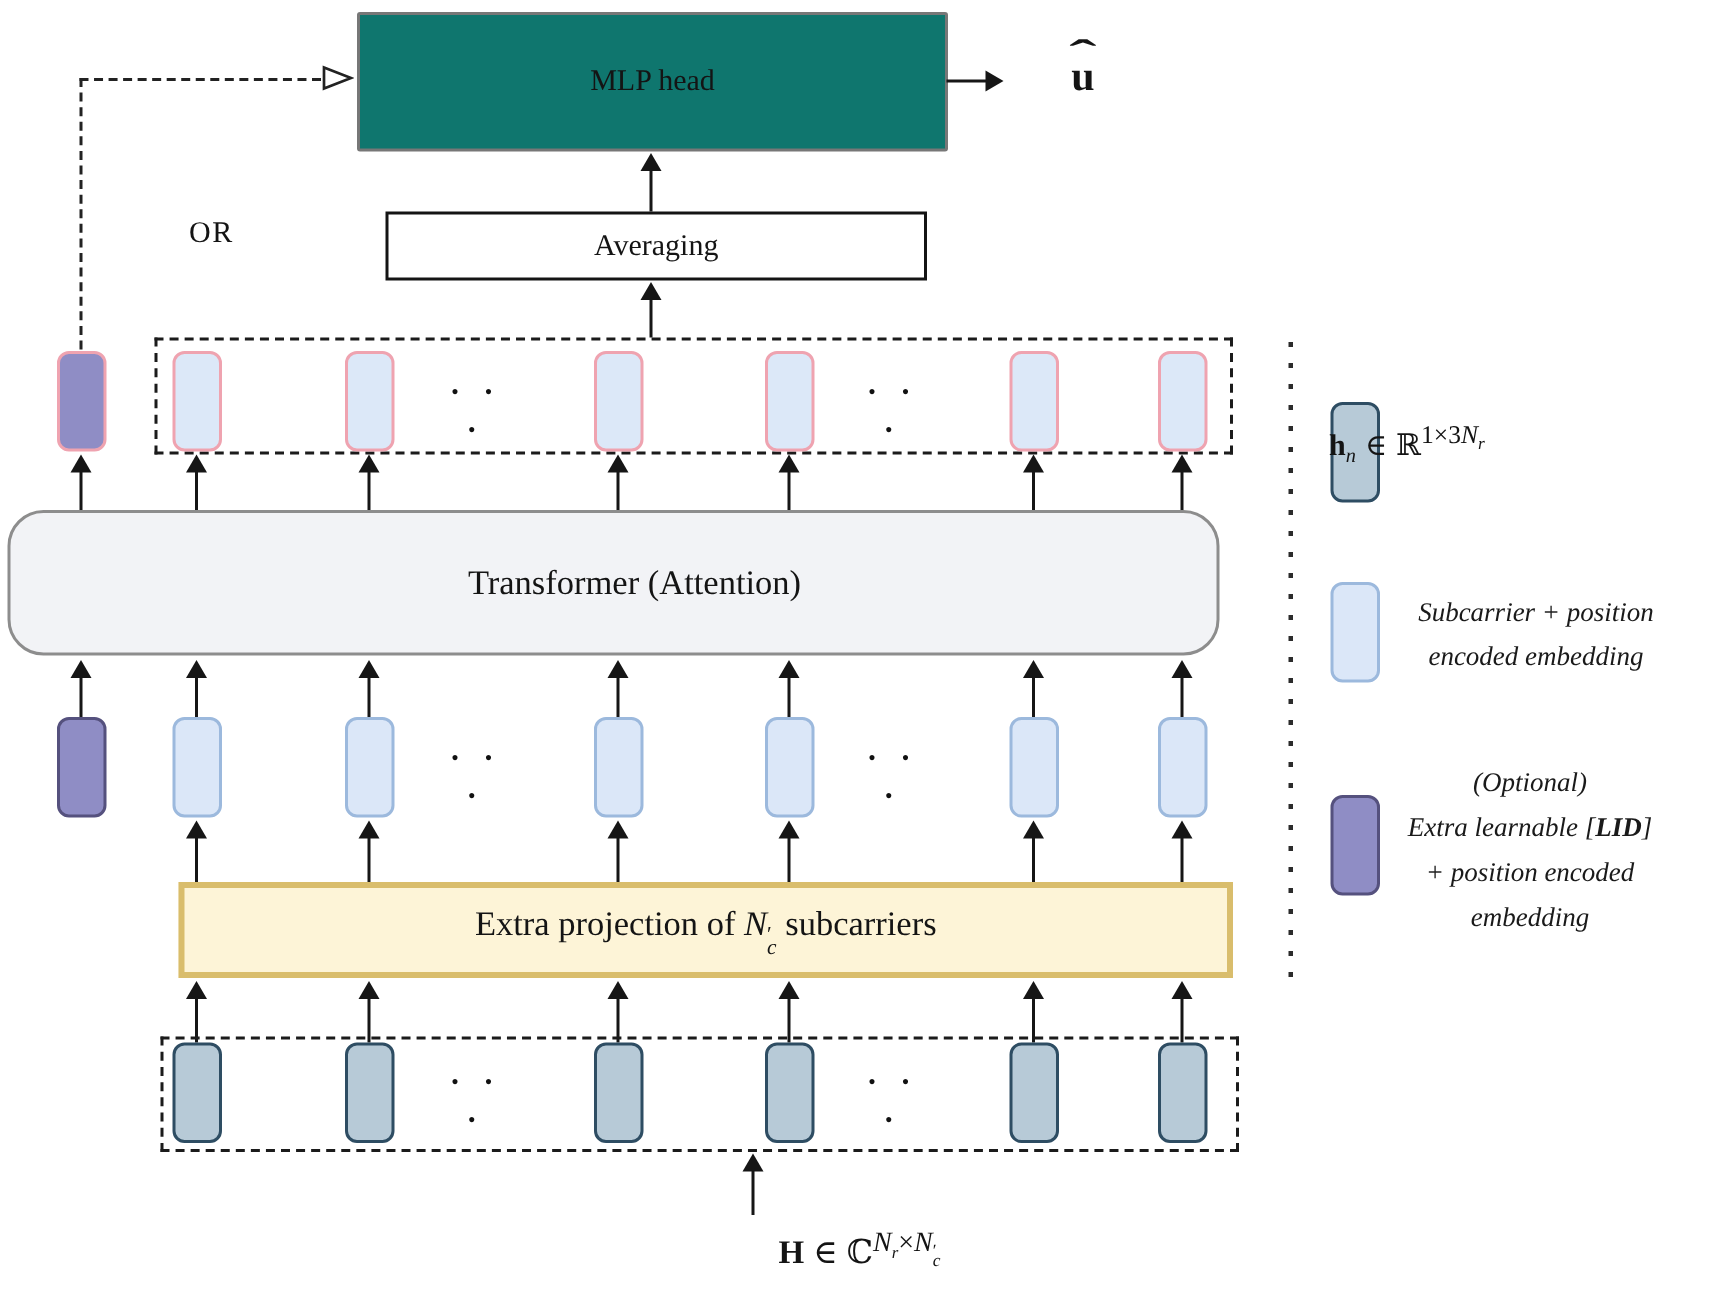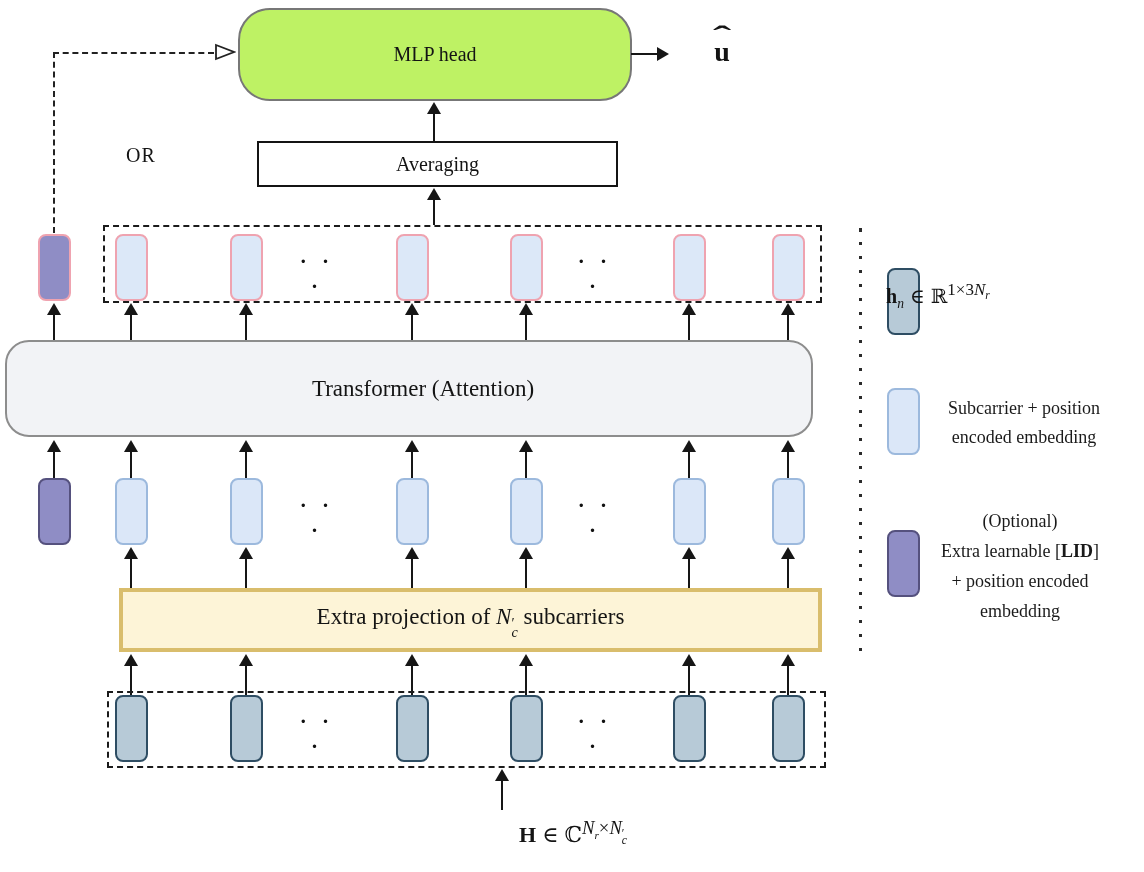--- a/index.html
+++ b/index.html
@@ -1,20 +1,20 @@
 <!DOCTYPE html>
 <html><head>
 <meta charset="utf-8">
 <style>
   html,body{margin:0;padding:0;background:#fff;}
   body{font-family:"Liberation Serif","DejaVu Serif",serif;color:#141414;}
   #canvas{position:relative;width:1144px;height:872px;background:#ffffff;overflow:hidden;}
 
   .module{position:absolute;display:flex;align-items:center;justify-content:center;box-sizing:border-box;text-align:center;}
-  #mlp-head{left:238px;top:8px;width:394px;height:93px;background:#bef264;border:2px solid #777;border-radius:32px;font-size:20px;}
+  #mlp-head{left:238px;top:8px;width:394px;height:93px;background:#0f766e;border:2px solid #777;border-radius:2px;font-size:20px;}
   #averaging{left:257px;top:141px;width:361px;height:46px;background:#ffffff;border:2px solid #141414;font-size:20px;}
   #transformer{left:5px;top:340px;width:808px;height:97px;background:#f2f3f6;border:2px solid #8d8d8d;border-radius:24px;font-size:23px;padding-left:28px;}
   #linear-proj{left:119px;top:588px;width:703px;height:64px;background:#fdf4d7;border:4px solid #d9bd6c;font-size:23px;}
 
   .dashedbox{position:absolute;border:2.5px dashed #1b1b1b;box-sizing:border-box;}
   #top-token-box{left:103px;top:225px;width:719px;height:78px;}
   #bottom-token-box{left:107px;top:691px;width:719px;height:77px;}
 
   .tok{position:absolute;width:33px;height:67px;border-radius:8px;box-sizing:border-box;}
   .tok-blue{background:#dbe7f8;border:2px solid #9cb9dd;}
@@ -52,21 +52,21 @@
   .ps i{font-style:italic;}
 
   #uhat{position:absolute;left:703px;top:36px;width:38px;height:40px;text-align:center;}
   #uhat .ul{font-size:28px;font-weight:700;}
   #uhat .hat{position:absolute;left:0;right:0;top:-14px;font-size:26px;font-weight:700;transform:scale(2.1,1.05);}
 
   #input-eq{left:377px;top:822px;width:250px;text-align:right;font-size:22px;}
   #input-eq .sup sub{font-size:0.6em;}
 
   .legend-eq{position:absolute;font-size:20px;}
-  .legend-text{position:absolute;font-size:18px;line-height:29px;text-align:center;color:#1a1a1a;}
+  .legend-text{position:absolute;font-size:18px;line-height:29px;text-align:center;color:#1a1a1a;font-style:italic;}
 </style>
 </head>
 <body>
 
 <div id="canvas">
 
   <div class="module" id="mlp-head">
     <span>MLP head</span>
   </div>
   <div class="module" id="averaging">

